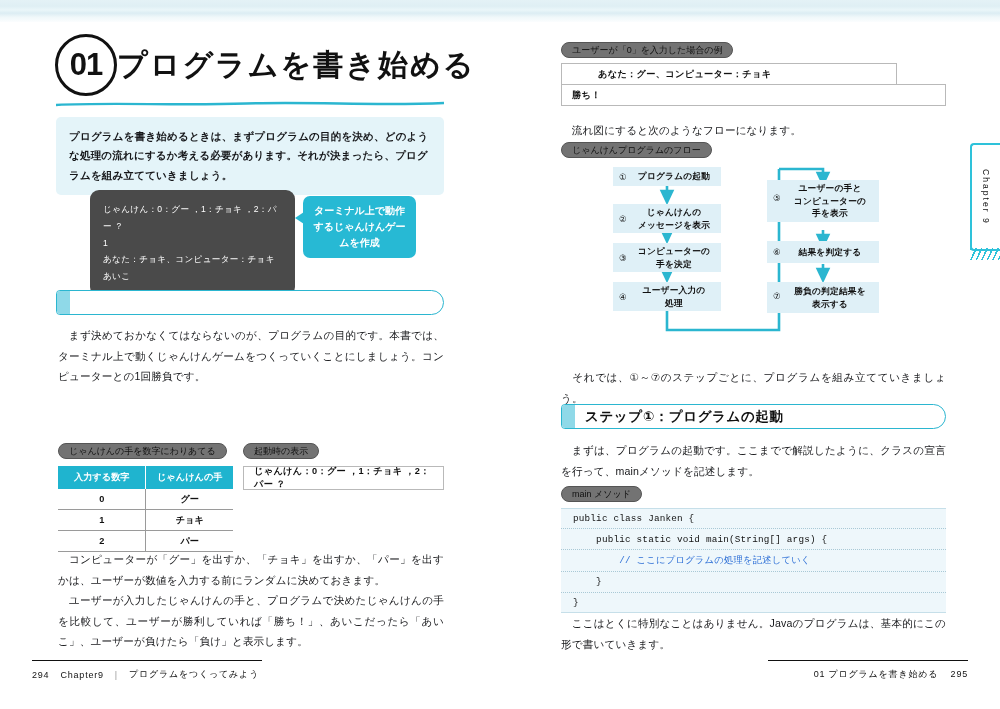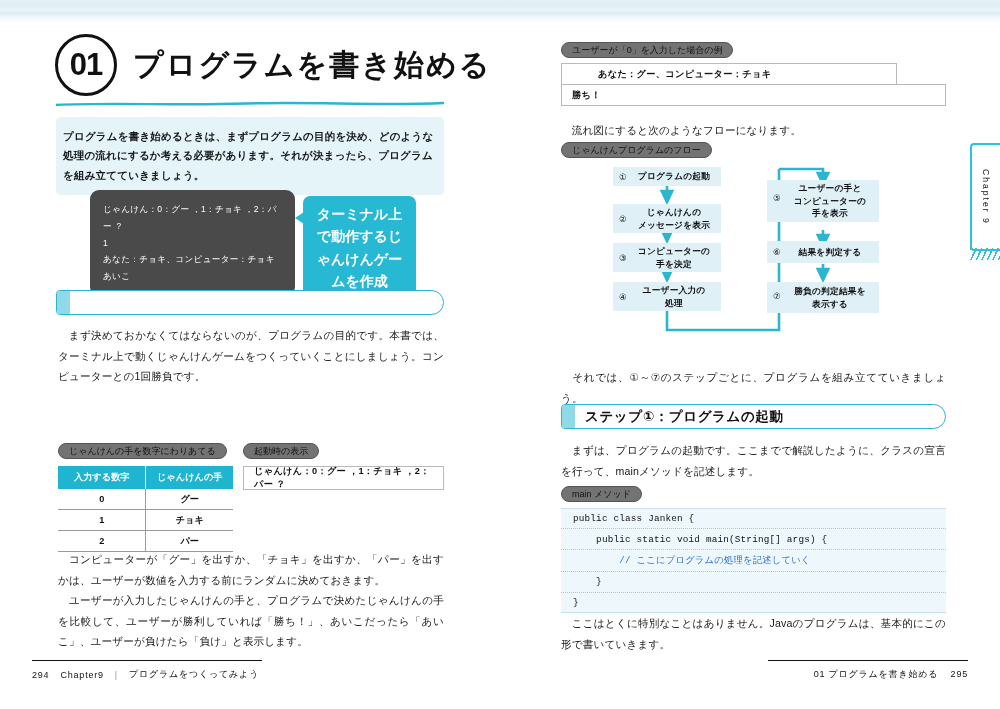--- a/index.html
+++ b/index.html
@@ -26,45 +26,45 @@
   
   .sec-head{position:absolute;left:55px;top:34px;display:flex;align-items:center;}
   .sec-num{
     width:56px;height:56px;border-radius:50%;
     border:3px solid #111;
     display:flex;align-items:center;justify-content:center;
     font-size:31px;font-weight:bold;letter-spacing:-1px;color:#111;
     background:#fff;
   }
   .sec-title{
-    margin-left:16px;font-size:30px;font-weight:bold;color:#111;
+    font-size:30px;font-weight:bold;color:#111;
     letter-spacing:2px;
   }
   .title-rule{position:absolute;left:56px;top:101px;width:388px;height:6px;}
 
   
   .lead-box{
     position:absolute;left:56px;top:117px;width:388px;
     background:#e4f4f9;border-radius:5px;
-    padding:10px 7px;box-sizing:border-box;
+    padding:10px 13px;box-sizing:border-box;
     font-size:10.5px;line-height:1.85;color:#16171a;font-weight:bold;
     letter-spacing:0.2px;
   }
 
   
   .terminal{
     position:absolute;left:90px;top:190px;width:205px;
     background:#4a4a4a;border-radius:9px;color:#fff;
     padding:11px 13px;box-sizing:border-box;
     font-size:8.6px;line-height:1.95;letter-spacing:0.3px;
   }
   .callout{
     position:absolute;left:303px;top:196px;width:113px;
     background:#27b9d4;border-radius:7px;color:#fff;
-    font-size:14px;line-height:1.6;font-weight:bold;
+    font-size:10px;line-height:1.6;font-weight:bold;
     padding:7px 8px;box-sizing:border-box;text-align:center;
   }
   .callout:before{
     content:"";position:absolute;left:-8px;top:16px;
     border-top:6px solid transparent;border-bottom:6px solid transparent;
     border-right:9px solid #27b9d4;
   }
 
   
   .subhead{

